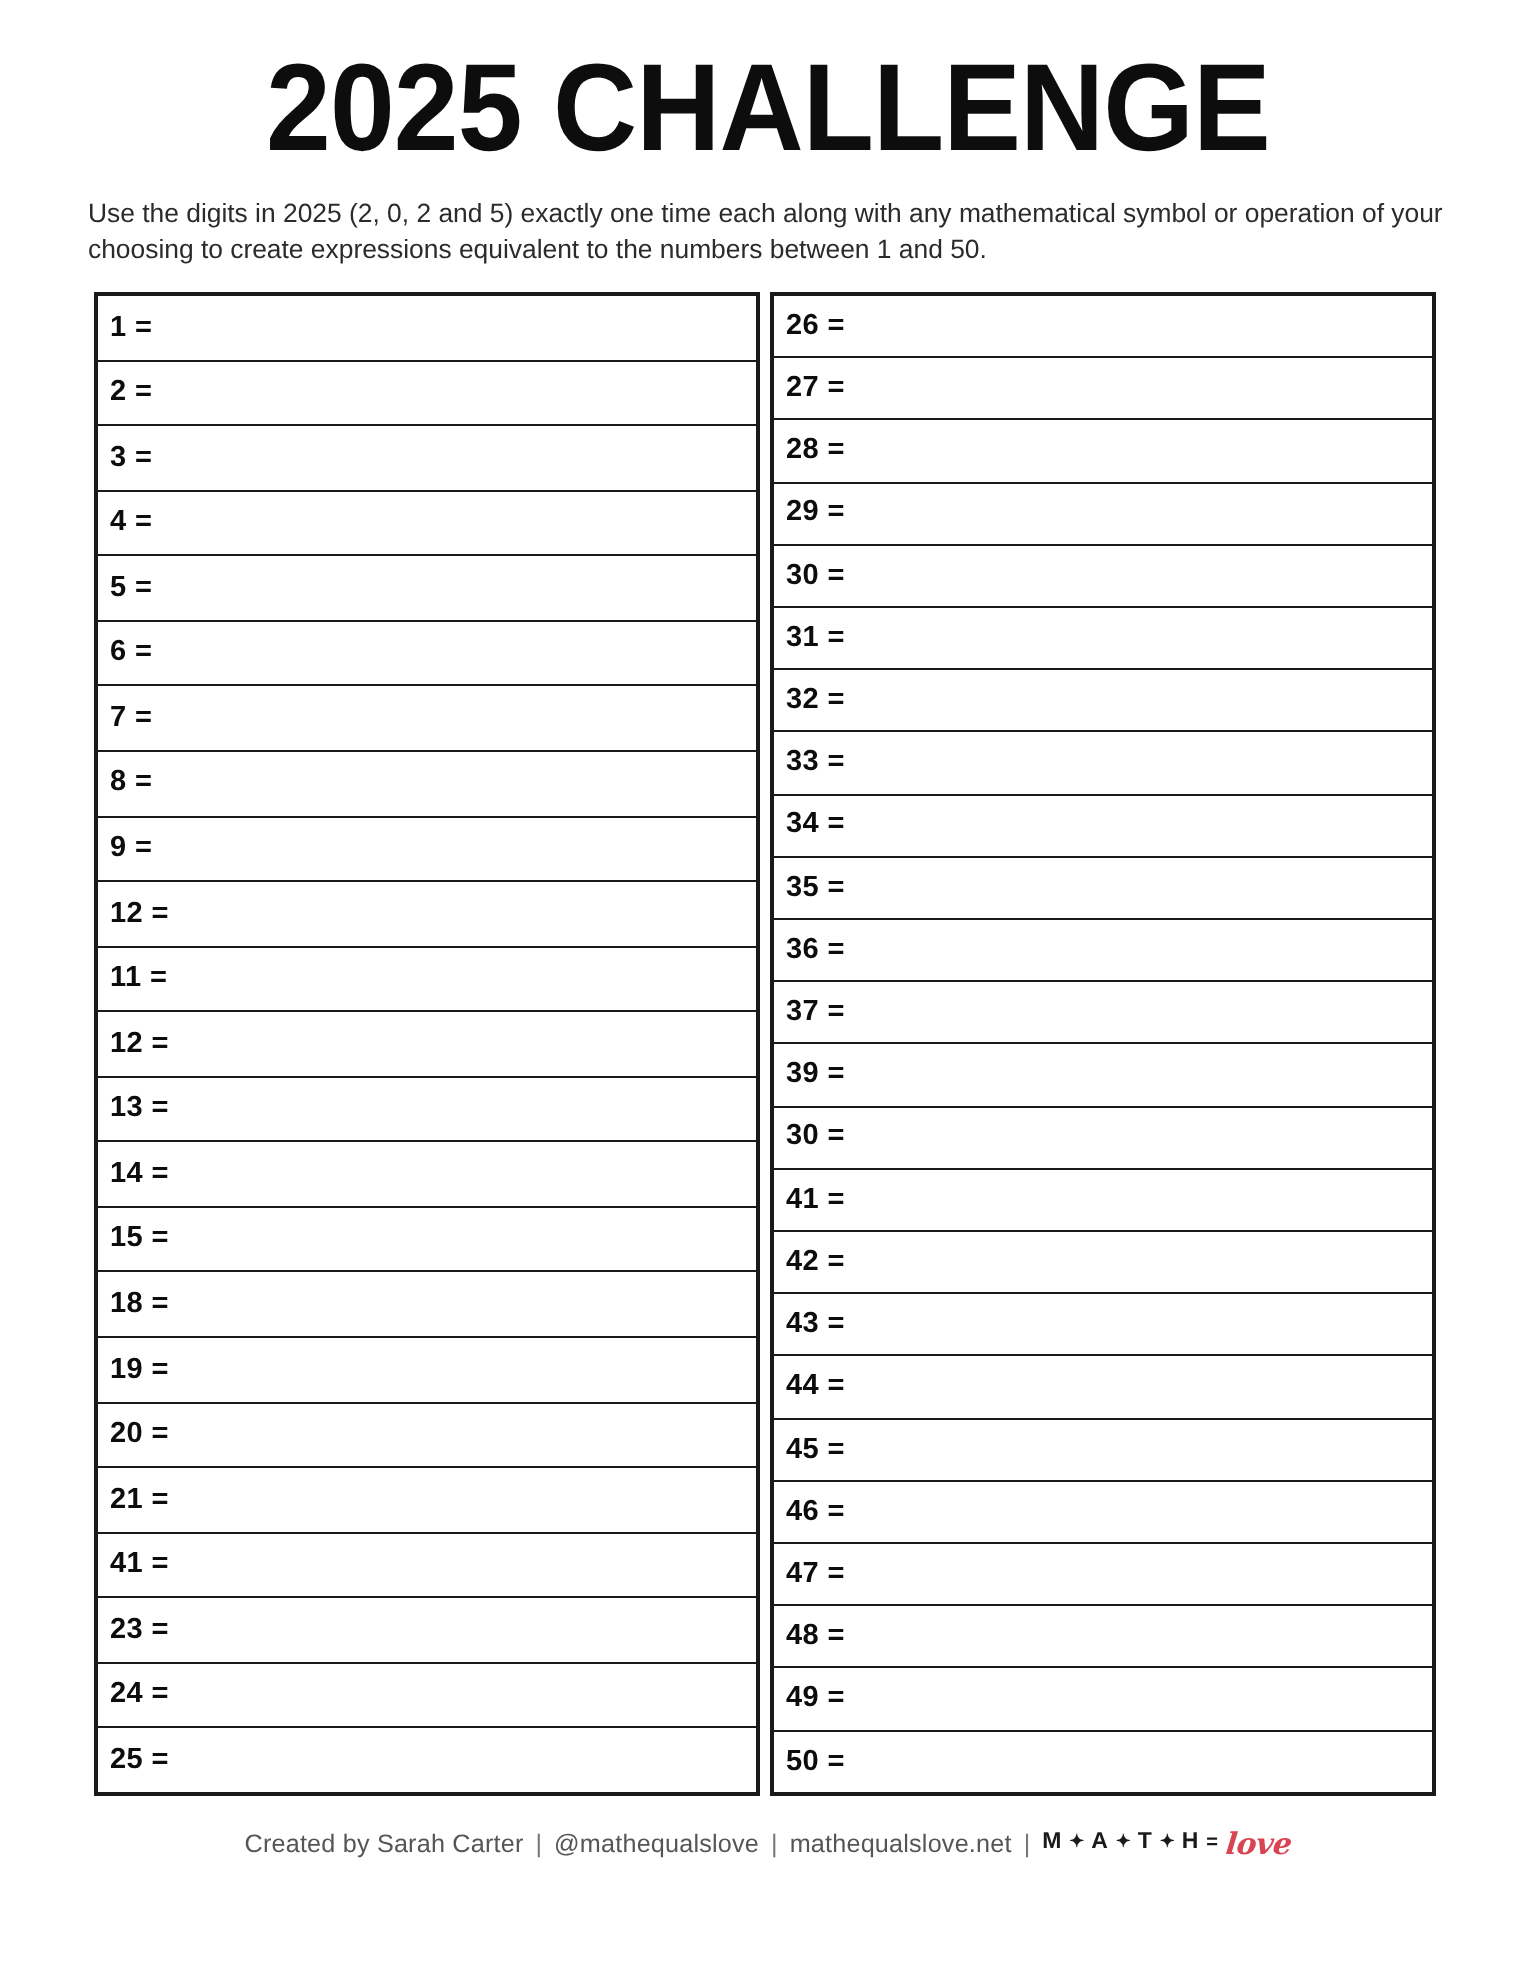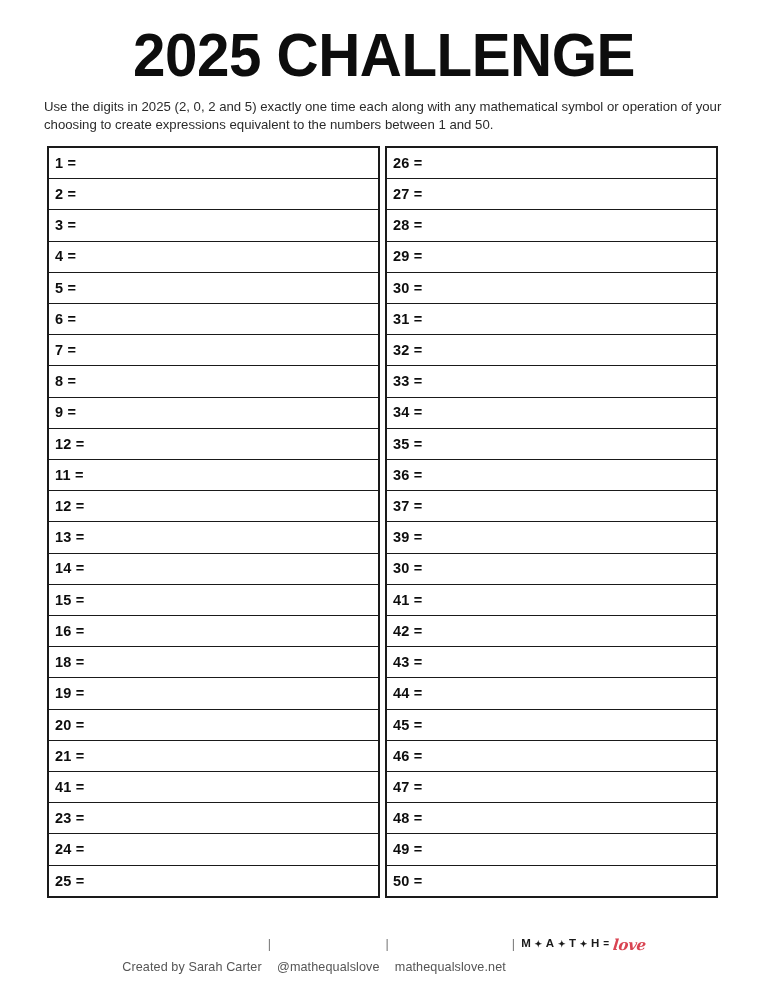--- a/index.html
+++ b/index.html
@@ -107,21 +107,20 @@
     justify-content: center;
     gap: 0;
     font-size: 12.6px;
     color: #555555;
     white-space: nowrap;
   }
   .footer-text {
     color: #555555;
     font-size: 12.6px;
     letter-spacing: 0.1px;
-    margin-top: 46px;
   }
   .footer-sep {
     color: #777777;
     padding: 0 6px;
     font-size: 12.6px;
   }
 
   
   .logo {
     display: inline-flex;
@@ -210,23 +209,20 @@
           <span class="row-label">12 =</span>
         </div>
         <div class="row">
           <span class="row-label">13 =</span>
         </div>
         <div class="row">
           <span class="row-label">14 =</span>
         </div>
         <div class="row">
           <span class="row-label">15 =</span>
-        </div>
-        <div class="row">
-          <span class="row-label">16 =</span>
         </div>
         <div class="row">
           <span class="row-label">18 =</span>
         </div>
         <div class="row">
           <span class="row-label">19 =</span>
         </div>
         <div class="row">
           <span class="row-label">20 =</span>
         </div>

